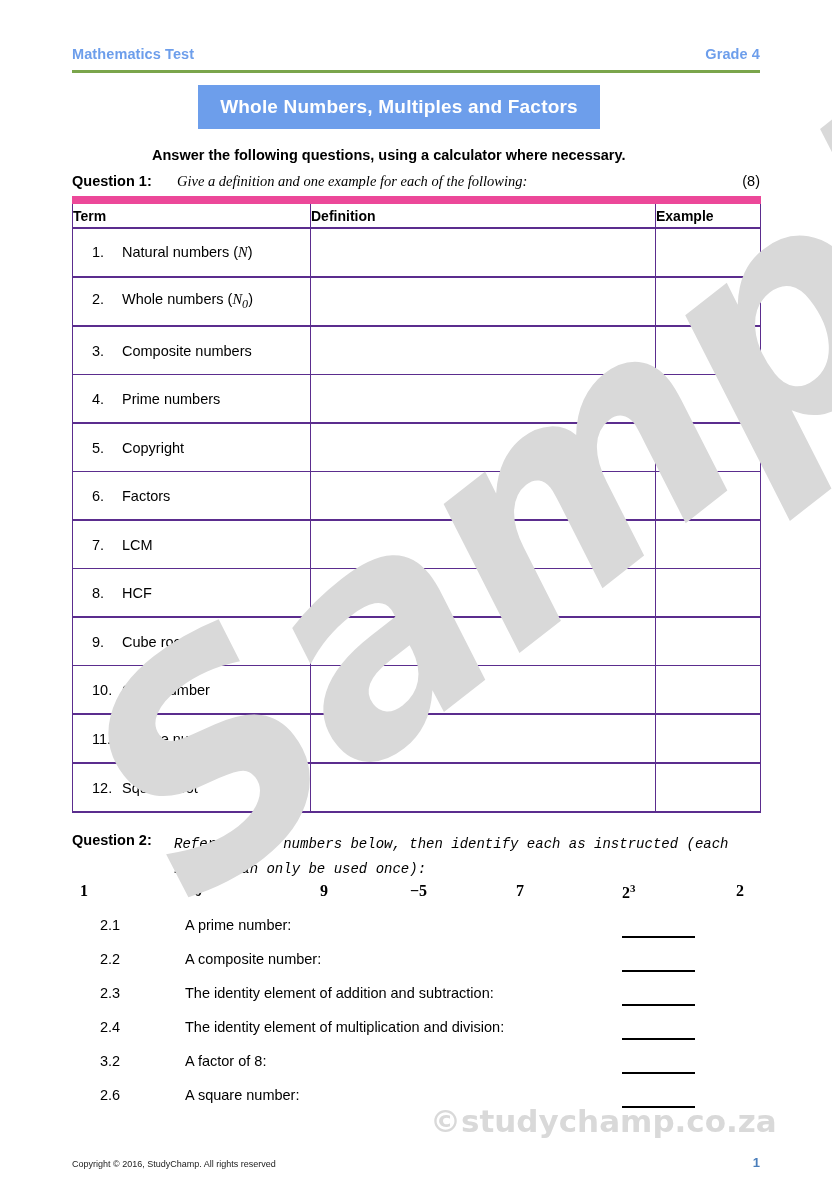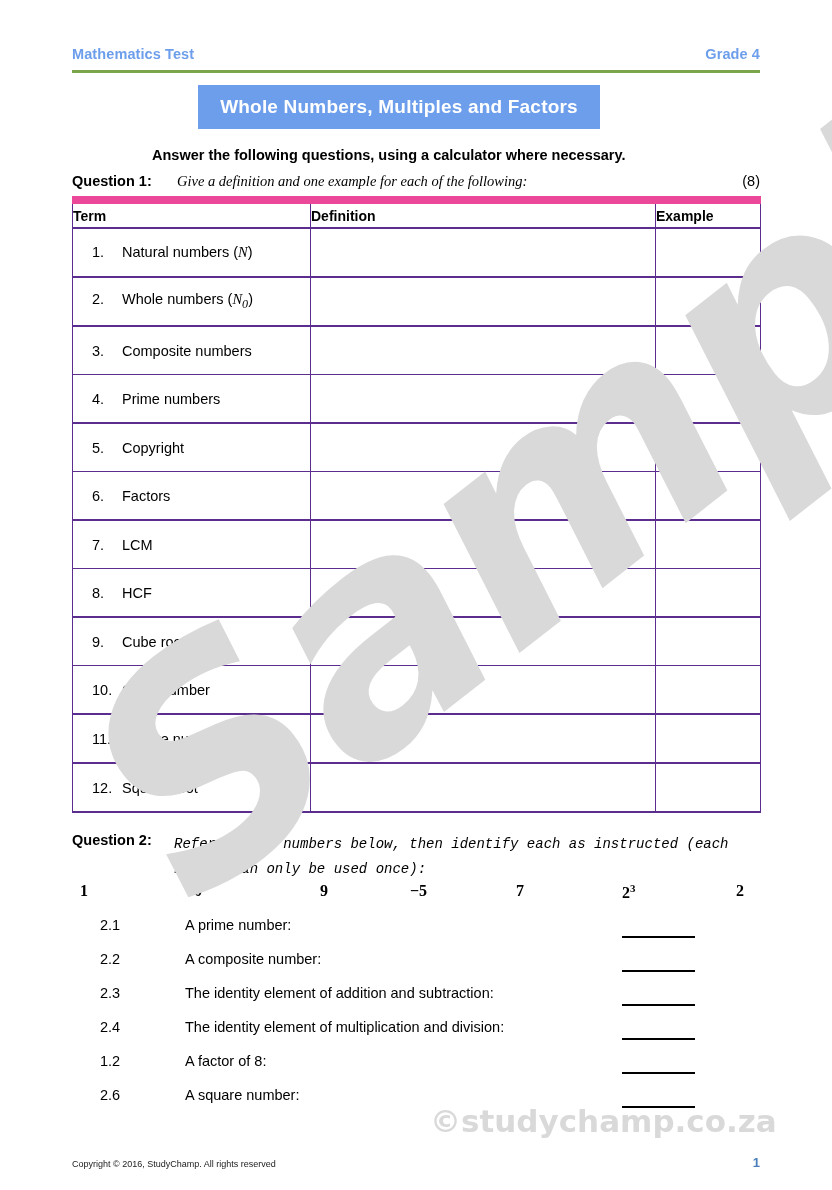--- a/index.html
+++ b/index.html
@@ -416,21 +416,21 @@
         <span class="sn">2.3</span>
         <span class="stext">The identity element of addition and subtraction:</span>
         <span class="sline"></span>
       </div>
       <div class="subitem">
         <span class="sn">2.4</span>
         <span class="stext">The identity element of multiplication and division:</span>
         <span class="sline"></span>
       </div>
       <div class="subitem">
-        <span class="sn">1.2</span>
+        <span class="sn">3.2</span>
         <span class="stext">A factor of 8:</span>
         <span class="sline"></span>
       </div>
       <div class="subitem">
         <span class="sn">2.6</span>
         <span class="stext">A square number:</span>
         <span class="sline"></span>
       </div>
     </div>
 

